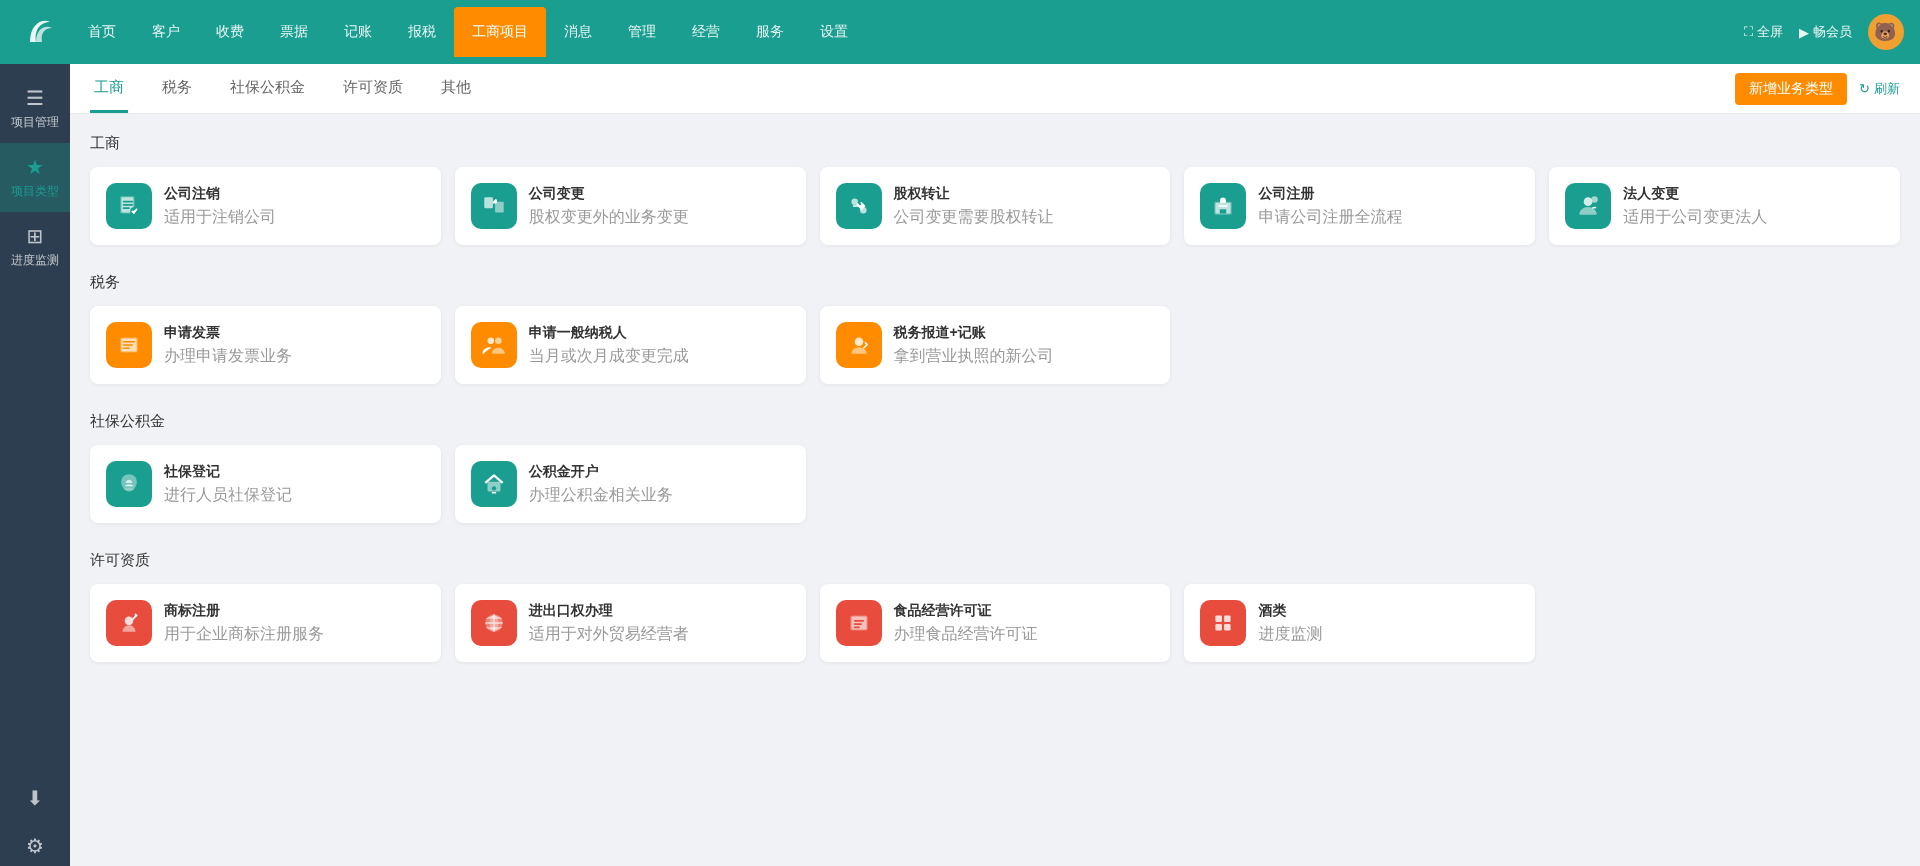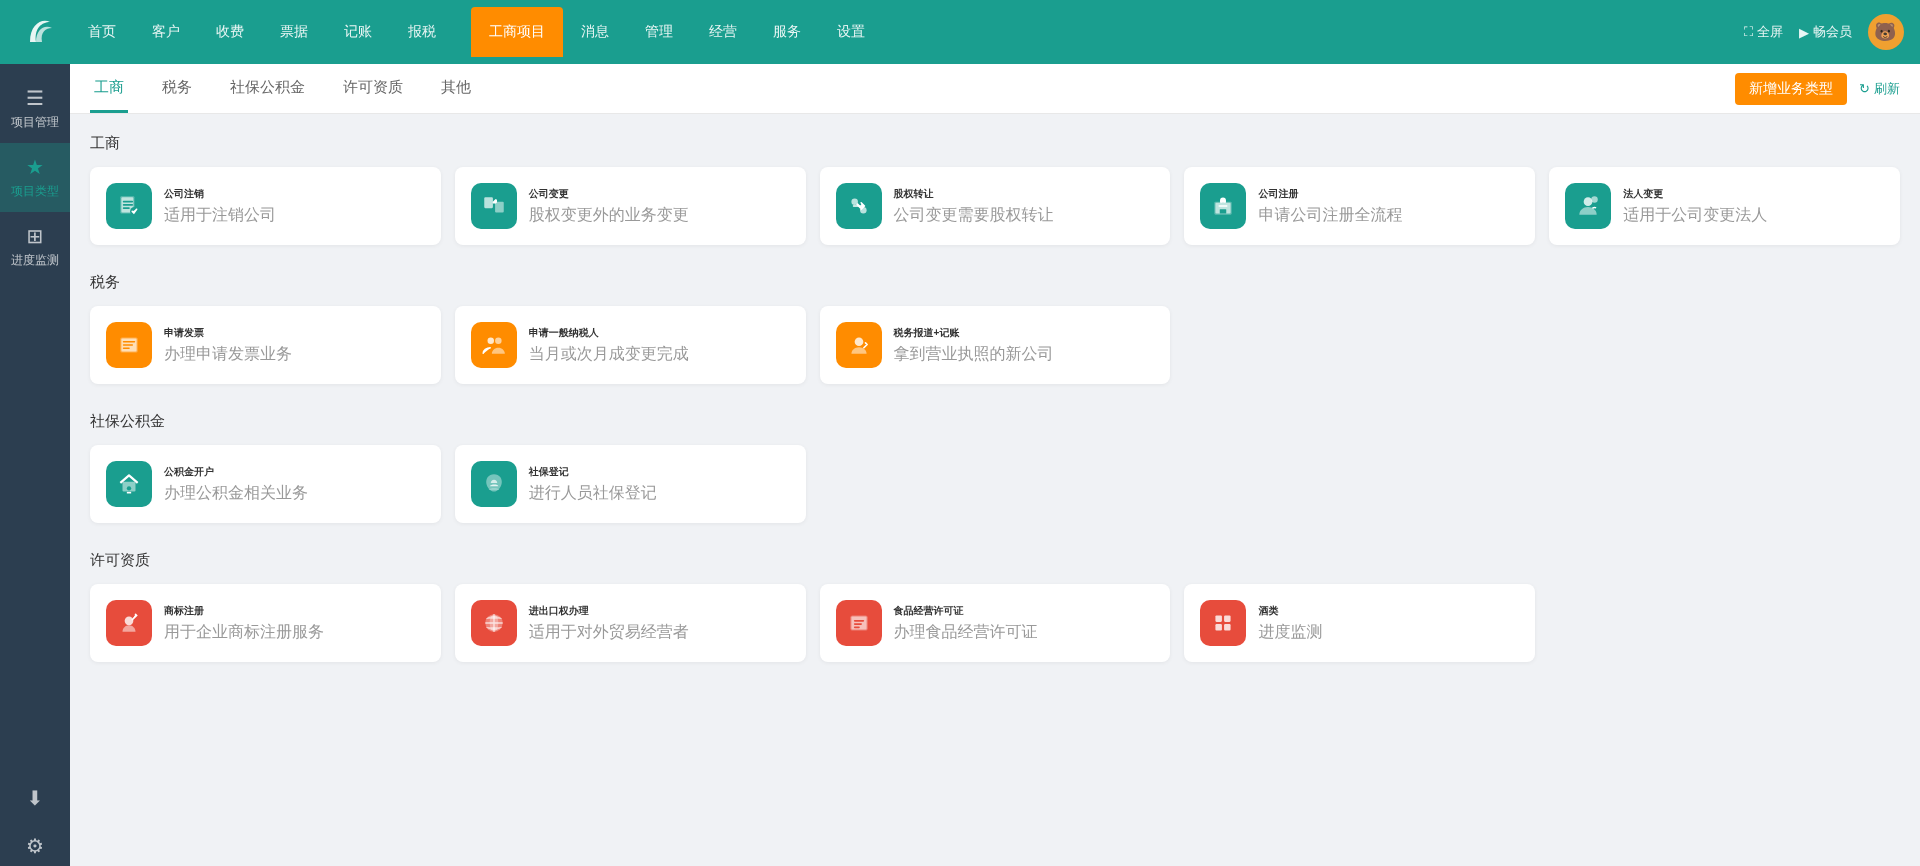--- a/index.html
+++ b/index.html
@@ -37,21 +37,20 @@
       height: 50px;
       display: flex;
       align-items: center;
       cursor: pointer;
       white-space: nowrap;
     }
     .nav-item.active {
       background: #FF8C00;
       color: white;
       border-radius: 4px 4px 0 0;
-      margin-left: 17px;
     }
     .top-nav-right {
       display: flex;
       align-items: center;
       gap: 16px;
       padding-right: 16px;
       color: rgba(255,255,255,0.9);
       font-size: 13px;
     }
     .top-nav-right span { cursor: pointer; display: flex; align-items: center; gap: 4px; }
@@ -225,21 +224,21 @@
       justify-content: center;
       font-size: 22px;
       flex-shrink: 0;
       color: white;
     }
     .icon-teal { background: #1a9e8f; }
     .icon-orange { background: #FF8C00; }
     .icon-red { background: #e74c3c; }
 
     .card-text { display: flex; flex-direction: column; gap: 4px; }
-    .card-title { font-size: 10px; font-weight: 600; color: #333; }
+    .card-title { font-size: 14px; font-weight: 600; color: #333; }
     .card-desc { font-size: 16px; color: #999; }
 
     
     .scroll-content::-webkit-scrollbar { width: 8px; }
     .scroll-content::-webkit-scrollbar-track { background: #f1f1f1; }
     .scroll-content::-webkit-scrollbar-thumb { background: #ccc; border-radius: 4px; }
 
     .section-block { margin-bottom: 28px; }
   </style>
 </head>
@@ -451,47 +450,47 @@
         </div>
       </div>
 
       <div class="section-block">
         <div class="section-title">社保公积金</div>
         <div class="cards-grid-2">
 
           <div class="service-card">
             <div class="card-icon icon-teal">
               <svg width="26" height="26" viewBox="0 0 24 24" fill="white">
+                <path d="M12 3C7 3 4 7 5 12c1 4 4 7 7 7s6-3 7-7c1-5-2-9-7-9z" fill="white" opacity="0.4"></path>
+                <path d="M9 11c0-1.7 1.3-3 3-3s3 1.3 3 3" fill="white" opacity="0.7"></path>
+                <path d="M8 14c1-2 8-2 8 0" fill="white" opacity="0.8"></path>
+                <path d="M7 17c1.5-1 9-1 10 0" fill="white" opacity="0.5"></path>
+              </svg>
+            </div>
+            <div class="card-text">
+              <span class="card-title">社保登记</span>
+              <span class="card-desc">进行人员社保登记</span>
+            </div>
+          </div>
+
+          <div class="service-card">
+            <div class="card-icon icon-teal">
+              <svg width="26" height="26" viewBox="0 0 24 24" fill="white">
                 <rect x="6" y="10" width="12" height="9" rx="1" fill="white" opacity="0.5"></rect>
                 <path d="M4 11L12 4l8 7" fill="none" stroke="white" stroke-width="2" stroke-linejoin="round"></path>
                 <circle cx="12" cy="16" r="2" fill="#1a9e8f"></circle>
                 <path d="M10 20h4" stroke="white" stroke-width="1.5"></path>
               </svg>
             </div>
             <div class="card-text">
               <span class="card-title">公积金开户</span>
               <span class="card-desc">办理公积金相关业务</span>
             </div>
           </div>
 
-          <div class="service-card">
-            <div class="card-icon icon-teal">
-              <svg width="26" height="26" viewBox="0 0 24 24" fill="white">
-                <path d="M12 3C7 3 4 7 5 12c1 4 4 7 7 7s6-3 7-7c1-5-2-9-7-9z" fill="white" opacity="0.4"></path>
-                <path d="M9 11c0-1.7 1.3-3 3-3s3 1.3 3 3" fill="white" opacity="0.7"></path>
-                <path d="M8 14c1-2 8-2 8 0" fill="white" opacity="0.8"></path>
-                <path d="M7 17c1.5-1 9-1 10 0" fill="white" opacity="0.5"></path>
-              </svg>
-            </div>
-            <div class="card-text">
-              <span class="card-title">社保登记</span>
-              <span class="card-desc">进行人员社保登记</span>
-            </div>
-          </div>
-
         </div>
       </div>
 
       <div class="section-block">
         <div class="section-title">许可资质</div>
         <div class="cards-grid">
 
           <div class="service-card">
             <div class="card-icon icon-red">
               <svg width="26" height="26" viewBox="0 0 24 24" fill="white">

